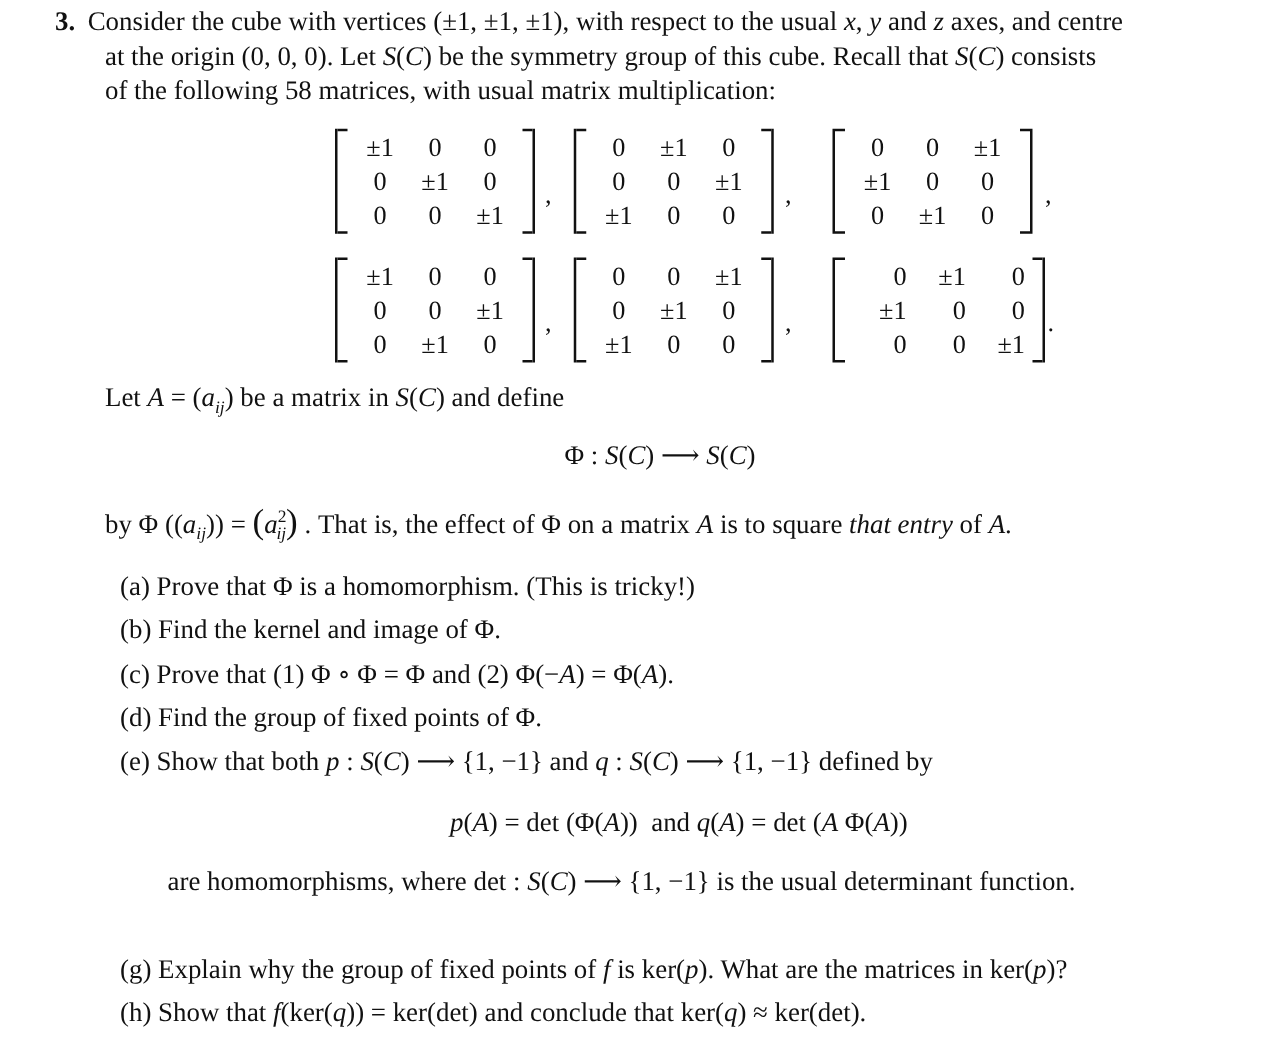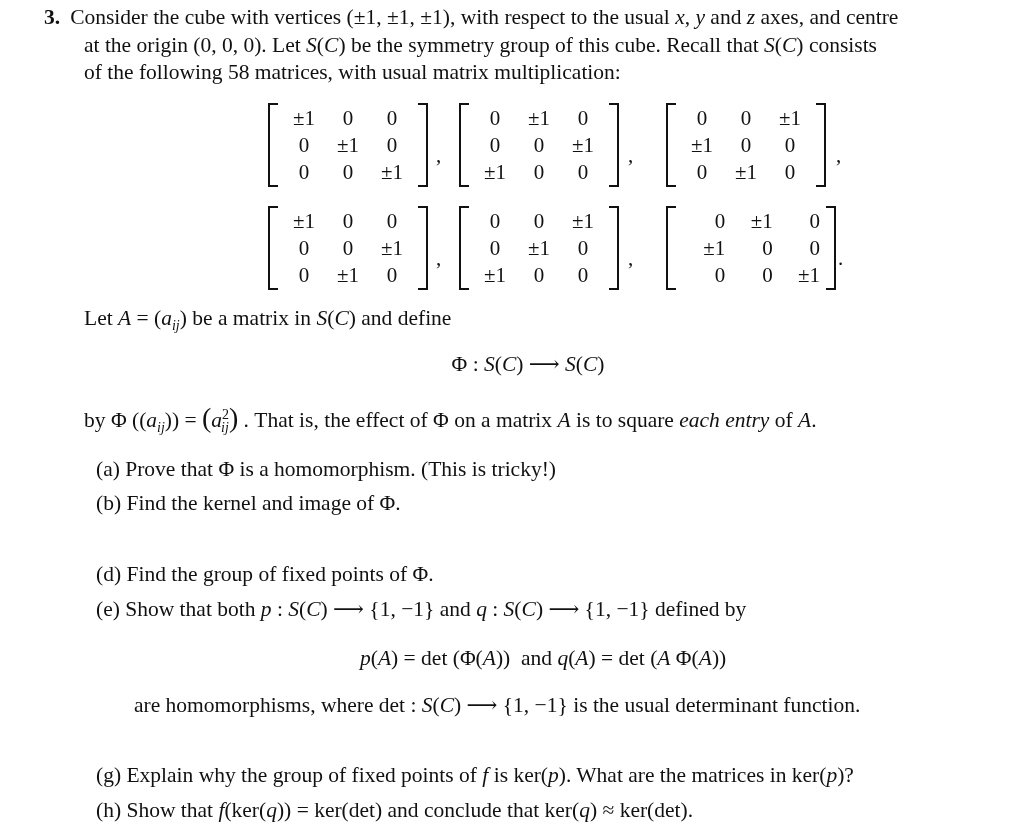--- a/index.html
+++ b/index.html
@@ -131,23 +131,24 @@
         <span>0</span>
           <span>0</span>
           <span>±1</span>
       </div>
     </div>
     <span class="sep" style="left:822px;">.</span>
   </div>
 
   <div class="line center" style="top:351px;">Φ : <i>S</i>(<i>C</i>) ⟶ <i>S</i>(<i>C</i>)</div>
   <div class="line" style="left:68px; top:305px;">Let <i>A</i> = (<i>a</i><sub><i>ij</i></sub>) be a matrix in <i>S</i>(<i>C</i>) and define</div>
-  <div class="line" style="left:68px; top:405px;">by Φ ((<i>a</i><sub><i>ij</i></sub>)) = <span style="font-size:28px;">(</span><i>a</i><sup>2</sup><sub style="margin-left:-8px;"><i>ij</i></sub><span style="font-size:28px;">)</span> . That is, the effect of Φ on a matrix <i>A</i> is to square <i>each entry</i> of <i>A</i>.</div>
+  <div class="line" style="left:68px; top:405px;">by Φ ((<i>a</i><sub><i>ij</i></sub>)) = <span style="font-size:28px;">(</span><i>a</i><sup>2</sup><sub style="margin-left:-8px;"><i>ij</i></sub><span style="font-size:28px;">)</span> . That is, the effect of Φ on a matrix <i>A</i> is to square <i>that entry</i> of <i>A</i>.</div>
 
   <div class="line" style="left:80px; top:456px;"><span>(a)</span> Prove that Φ is a homomorphism. (This is tricky!)</div>
   <div class="line" style="left:80px; top:490px;"><span>(b)</span> Find the kernel and image of Φ.</div>
+  <div class="line" style="left:80px; top:526px;"><span>(c)</span> Prove that (1) Φ ∘ Φ = Φ and (2) Φ(−<i>A</i>) = Φ(<i>A</i>).</div>
   <div class="line" style="left:80px; top:561px;"><span>(d)</span> Find the group of fixed points of Φ.</div>
   <div class="line" style="left:80px; top:596px;"><span>(e)</span> Show that both <i>p</i> : <i>S</i>(<i>C</i>) ⟶ {1, −1} and <i>q</i> : <i>S</i>(<i>C</i>) ⟶ {1, −1} defined by</div>
   <div class="line" style="left:344px; top:645px;"><i>p</i>(<i>A</i>) = det (Φ(<i>A</i>))&nbsp; and <i>q</i>(<i>A</i>) = det (<i>A</i> Φ(<i>A</i>))</div>
   <div class="line" style="left:118px; top:692px;">are homomorphisms, where det : <i>S</i>(<i>C</i>) ⟶ {1, −1} is the usual determinant function.</div>
   <div class="line" style="left:80px; top:762px;"><span>(g)</span> Explain why the group of fixed points of <i>f</i> is ker(<i>p</i>). What are the matrices in ker(<i>p</i>)?</div>
   <div class="line" style="left:80px; top:797px;"><span>(h)</span> Show that <i>f</i>(ker(<i>q</i>)) = ker(det) and conclude that ker(<i>q</i>) ≈ ker(det).</div>
 </div>
 
 </body></html>

